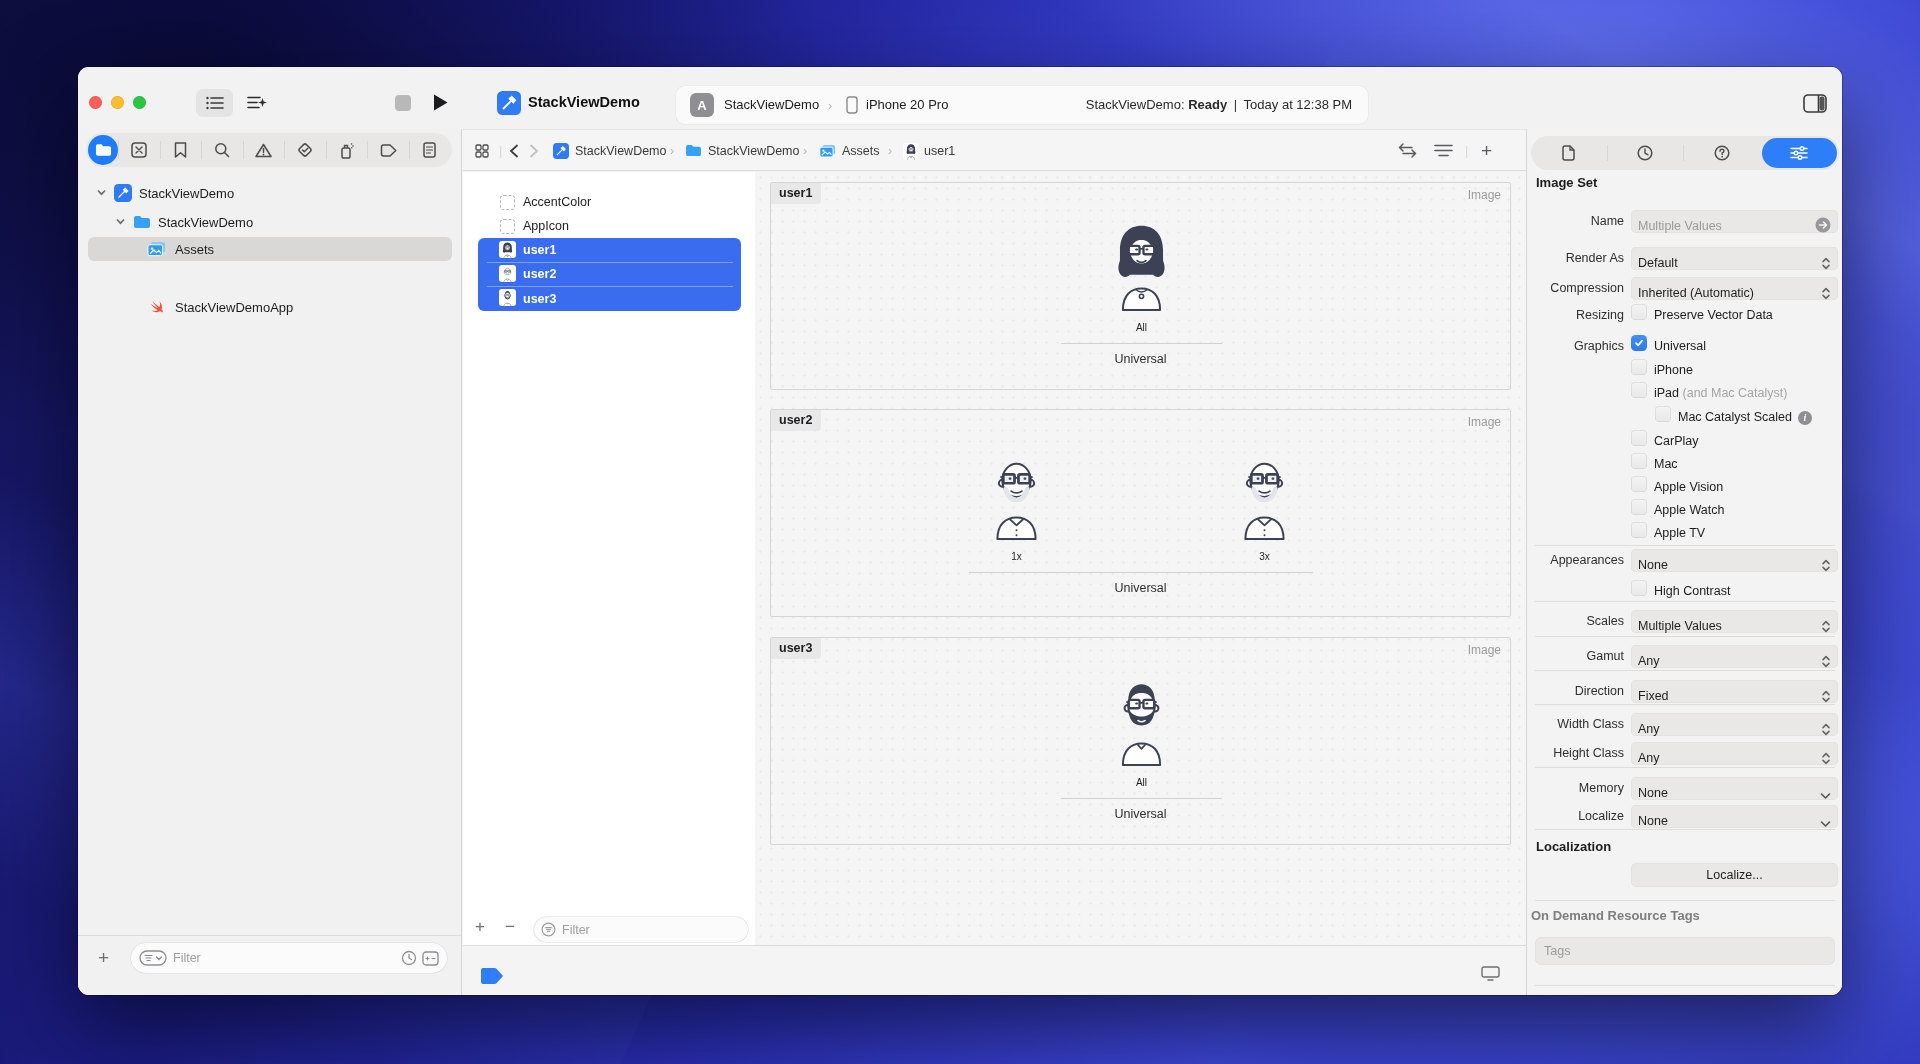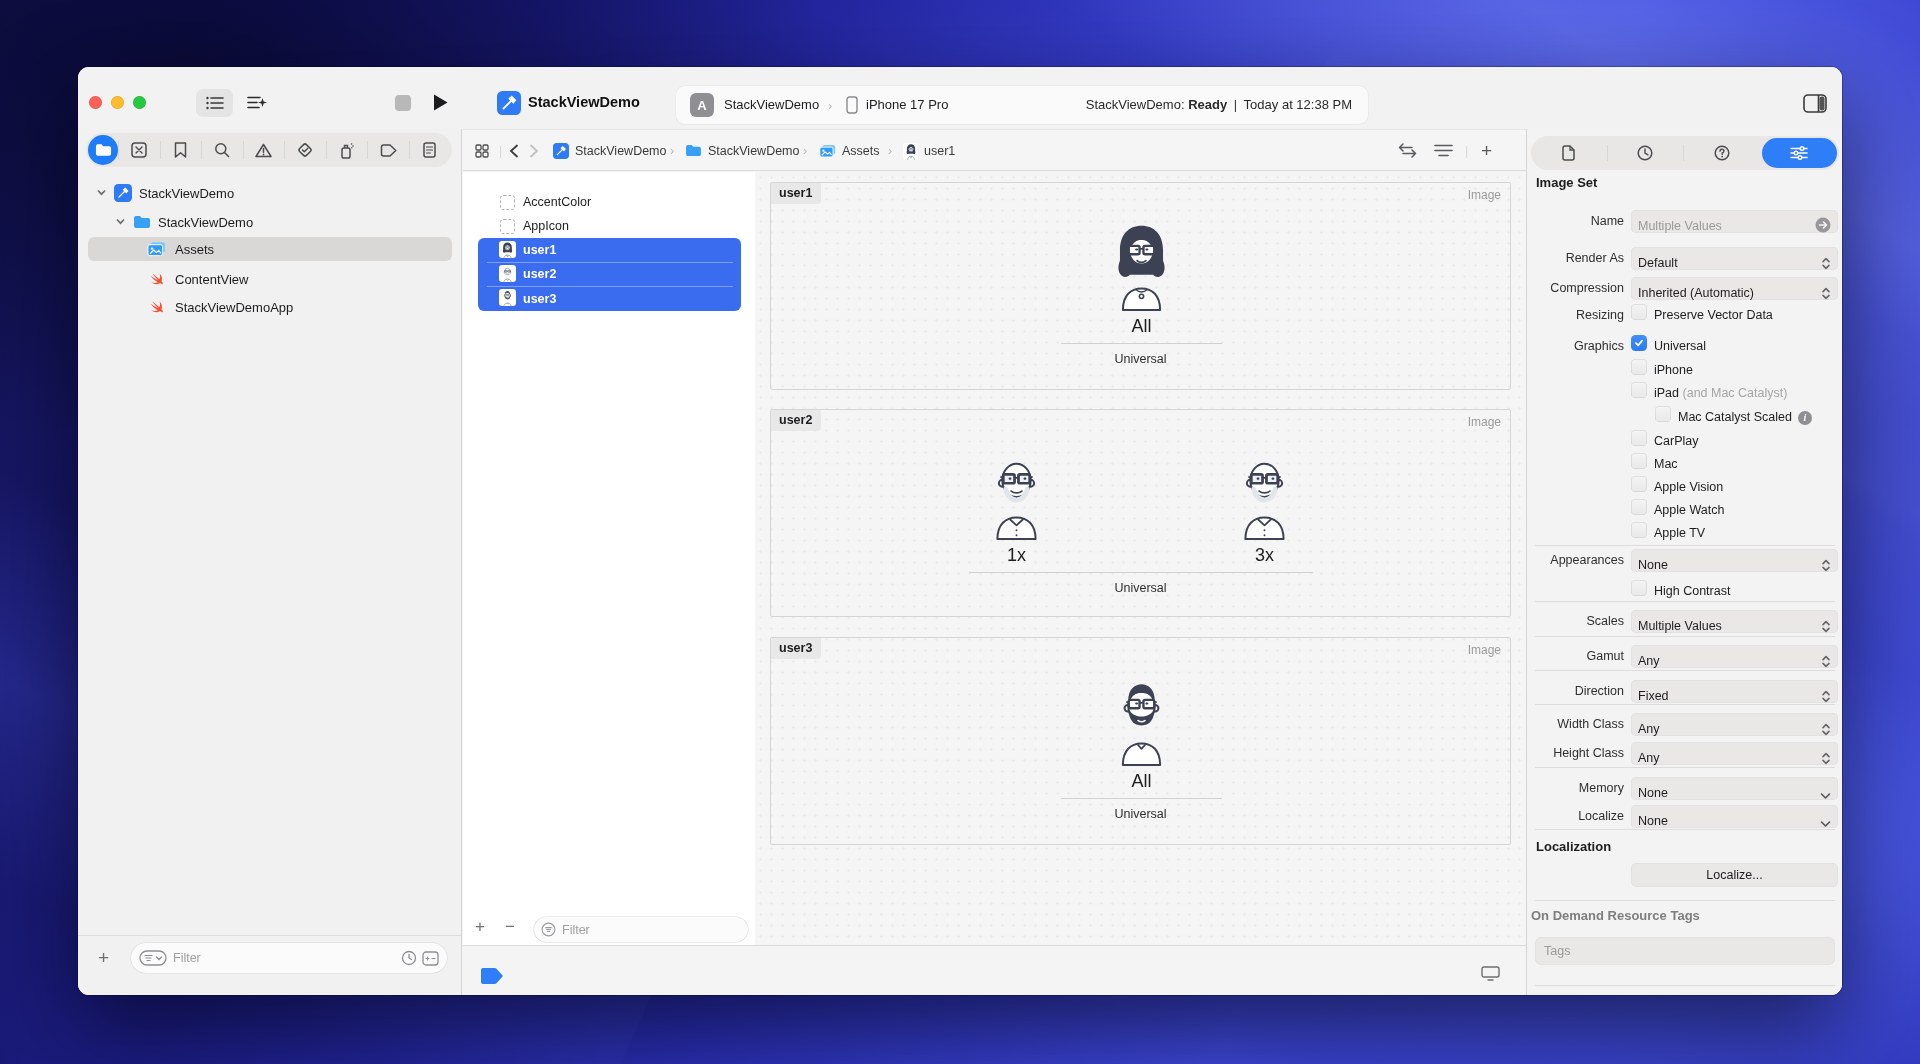--- a/index.html
+++ b/index.html
@@ -108,21 +108,21 @@
   .ab-glyph { position:absolute; top:0; font-size:17px; color:#6f6f6f; }
   .asset-filter { position:absolute; left:71px; top:0; width:214px; height:25px; background:#fcfbfb;
                   border-radius:12.5px; box-shadow:0 0 0 .5px #d9d8d8; display:flex; align-items:center; padding:0 7px; }
 
   
   .card { position:absolute; left:15px; width:741px; height:208px; border:1px solid #d6d5d5; border-radius:2px; }
   .card-name { position:absolute; left:0; top:0; background:#e9e8e8; font-weight:bold; font-size:12.5px;
                padding:3px 9px 4px 8px; border-radius:0 0 4px 0; color:#1d1d1f; }
   .card-badge { position:absolute; right:9px; top:5px; color:#9b9b9b; font-size:12px; }
   .slot { position:absolute; display:flex; flex-direction:column; align-items:center; }
-  .slot-label { margin-top:3px; font-size:18px; color:#1d1d1f; }
+  .slot-label { margin-top:9px; font-size:10px; color:#1d1d1f; }
   .card-line { position:absolute; height:1px; background:#d2d1d1; }
   .card-universal { position:absolute; width:100%; text-align:center; font-size:12.5px; color:#2e2e2e; }
   .avatar { width:63px; height:94px; }
 
   .tag-icon { position:absolute; left:18px; top:22px; }
   .display-icon { position:absolute; right:26px; top:20px; }
 
   
   .itabs { position:absolute; left:4px; top:7px; width:308px; height:34px; background:#e8e7e6; border-radius:17px;
            display:flex; align-items:center; }
@@ -255,21 +255,21 @@
       <span class="app-badge">
           <span>A</span>
         </span>
       <span class="scheme-name">StackViewDemo</span>
       <span class="pill-sep">›</span>
       <span class="dest-icon">
         <svg width="12" height="18" viewBox="0 0 12 18">
             <rect x="1" y="1" width="10" height="16" rx="2.4" fill="none" stroke="#8b8b8f" stroke-width="1.4"></rect>
           </svg>
       </span>
-      <span class="dest-name">iPhone 17 Pro</span>
+      <span class="dest-name">iPhone 20 Pro</span>
       <span class="status">
         <span>StackViewDemo:</span>
         <b>Ready</b>
         <span class="pipe">|</span>
         <span>Today at 12:38 PM</span>
       </span>
     </div>
 
     <button class="inspector-toggle">
       <svg width="24" height="19" viewBox="0 0 24 19">
@@ -383,28 +383,20 @@
         <svg width="19" height="16" viewBox="0 0 20 16">
           <rect x="4" y="1" width="15" height="11" rx="2.2" fill="#82c5fb"></rect>
           <rect x="1" y="3.5" width="15.5" height="11.5" rx="2.2" fill="#2e9bf7" stroke="#fff" stroke-width="1"></rect>
           <circle cx="5.2" cy="7.6" r="1.3" fill="#fff"></circle>
           <path d="M3.2 13 L7.2 9 L10 11.8 L12.3 9.5 L14.8 12.5" stroke="#fff" stroke-width="1.3" fill="none" stroke-linejoin="round"></path>
         </svg>
       </span>
       <span class="tlabel" style="position:absolute; left:97px;">Assets</span>
     </div>
 
-    <div class="trow" style="top:137px;">
-      <span class="ticon" style="left:70px; top:5px;">
-        <svg width="16" height="16" viewBox="0 0 16 16">
-            <path d="M13.5 10.5 C14.5 8 14 4.5 11.5 2.5 C12.5 4.5 12.3 6.8 11.3 8.3 C9.2 6.5 6.5 4.2 4.2 2.6 C6 5 8.3 7.4 10 9 C7.7 8 5 6.5 2.5 4.7 C4.6 7.6 7.3 9.9 9.8 11.2 C8.2 12.2 5.8 12.3 3.2 11.3 C5.8 13.3 9 13.8 11.3 12.6 C12.3 12.1 13 12.3 13.6 13 C14 13.5 14.6 13.4 14.8 12.8 C15 12 14.4 11.2 13.5 10.5 Z" fill="#f05138"></path>
-          </svg>
-      </span>
-      <span class="tlabel" style="position:absolute; left:97px;">ContentView</span>
-    </div>
 
     <div class="trow" style="top:165px;">
       <span class="ticon" style="left:70px; top:5px;">
         <svg width="16" height="16" viewBox="0 0 16 16">
             <path d="M13.5 10.5 C14.5 8 14 4.5 11.5 2.5 C12.5 4.5 12.3 6.8 11.3 8.3 C9.2 6.5 6.5 4.2 4.2 2.6 C6 5 8.3 7.4 10 9 C7.7 8 5 6.5 2.5 4.7 C4.6 7.6 7.3 9.9 9.8 11.2 C8.2 12.2 5.8 12.3 3.2 11.3 C5.8 13.3 9 13.8 11.3 12.6 C12.3 12.1 13 12.3 13.6 13 C14 13.5 14.6 13.4 14.8 12.8 C15 12 14.4 11.2 13.5 10.5 Z" fill="#f05138"></path>
           </svg>
       </span>
       <span class="tlabel" style="position:absolute; left:97px;">StackViewDemoApp</span>
     </div>
 

